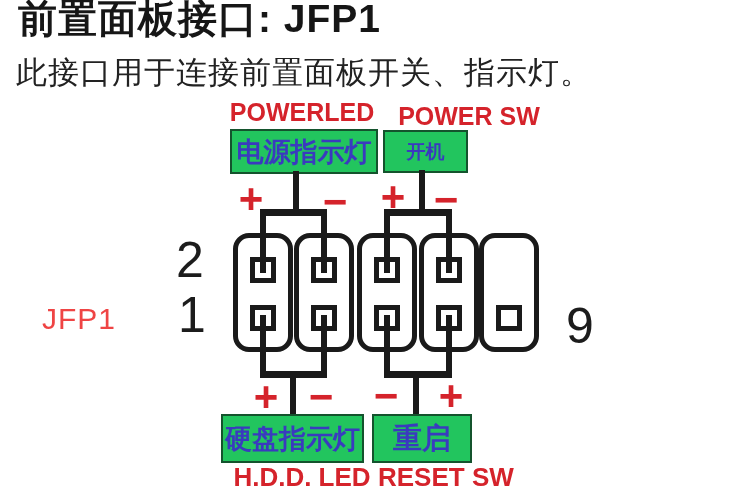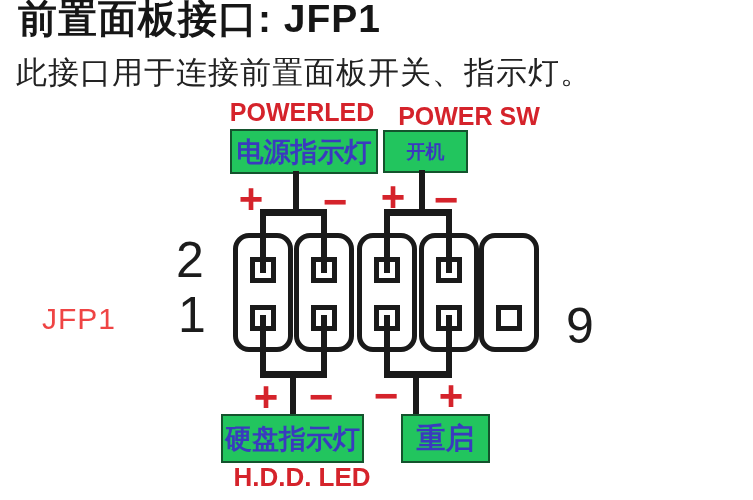--- a/index.html
+++ b/index.html
@@ -132,19 +132,20 @@
 
   <div class="abs pin-num" style="left:168px;top:234px;width:44px;">2</div>
   <div class="abs pin-num" style="left:170px;top:289px;width:44px;">1</div>
   <div class="abs pin-num" style="left:554px;top:300px;width:52px;">9</div>
 
   <div class="abs conn-label">JFP1</div>
 
   <div class="abs zh-box" style="left:221px;top:414px;width:143px;height:49px;">
     <span style="font-size:27px;">硬盘指示灯</span>
   </div>
-  <div class="abs zh-box" style="left:372px;top:414px;width:89px;height:49px;margin-left:29px;">
+  <div class="abs zh-box" style="left:372px;top:414px;width:100px;height:49px;">
     <span style="font-size:29px;">重启</span>
   </div>
 
   <div class="abs red-label bottom" style="left:228px;top:462px;width:148px;">H.D.D. LED</div>
+  <div class="abs red-label bottom" style="left:378px;top:462px;width:132px;">RESET SW</div>
 
 </div>
 
 </body></html>

